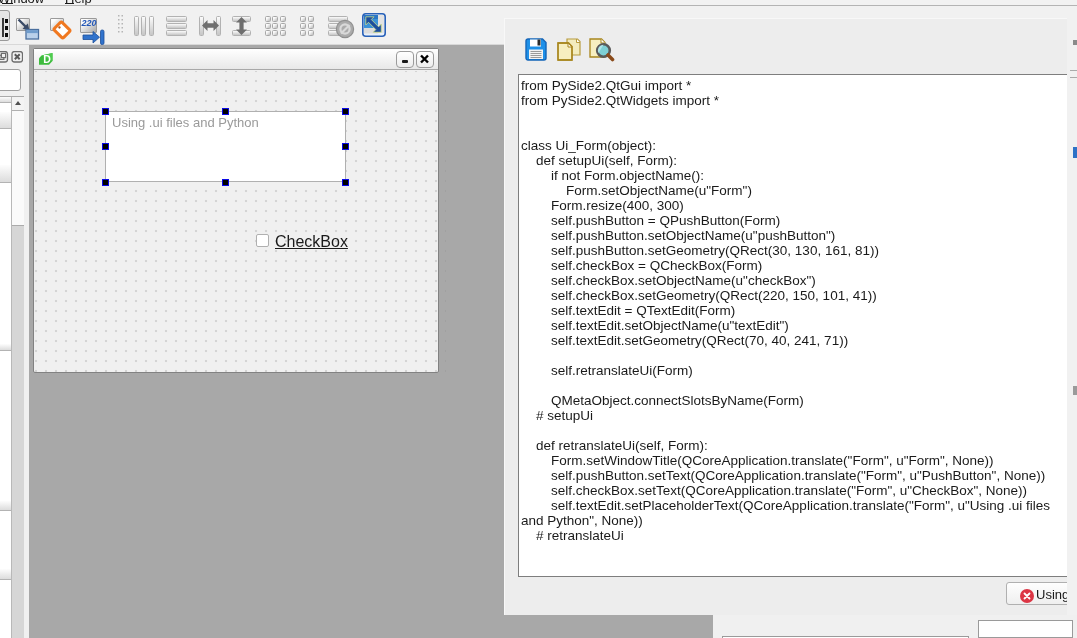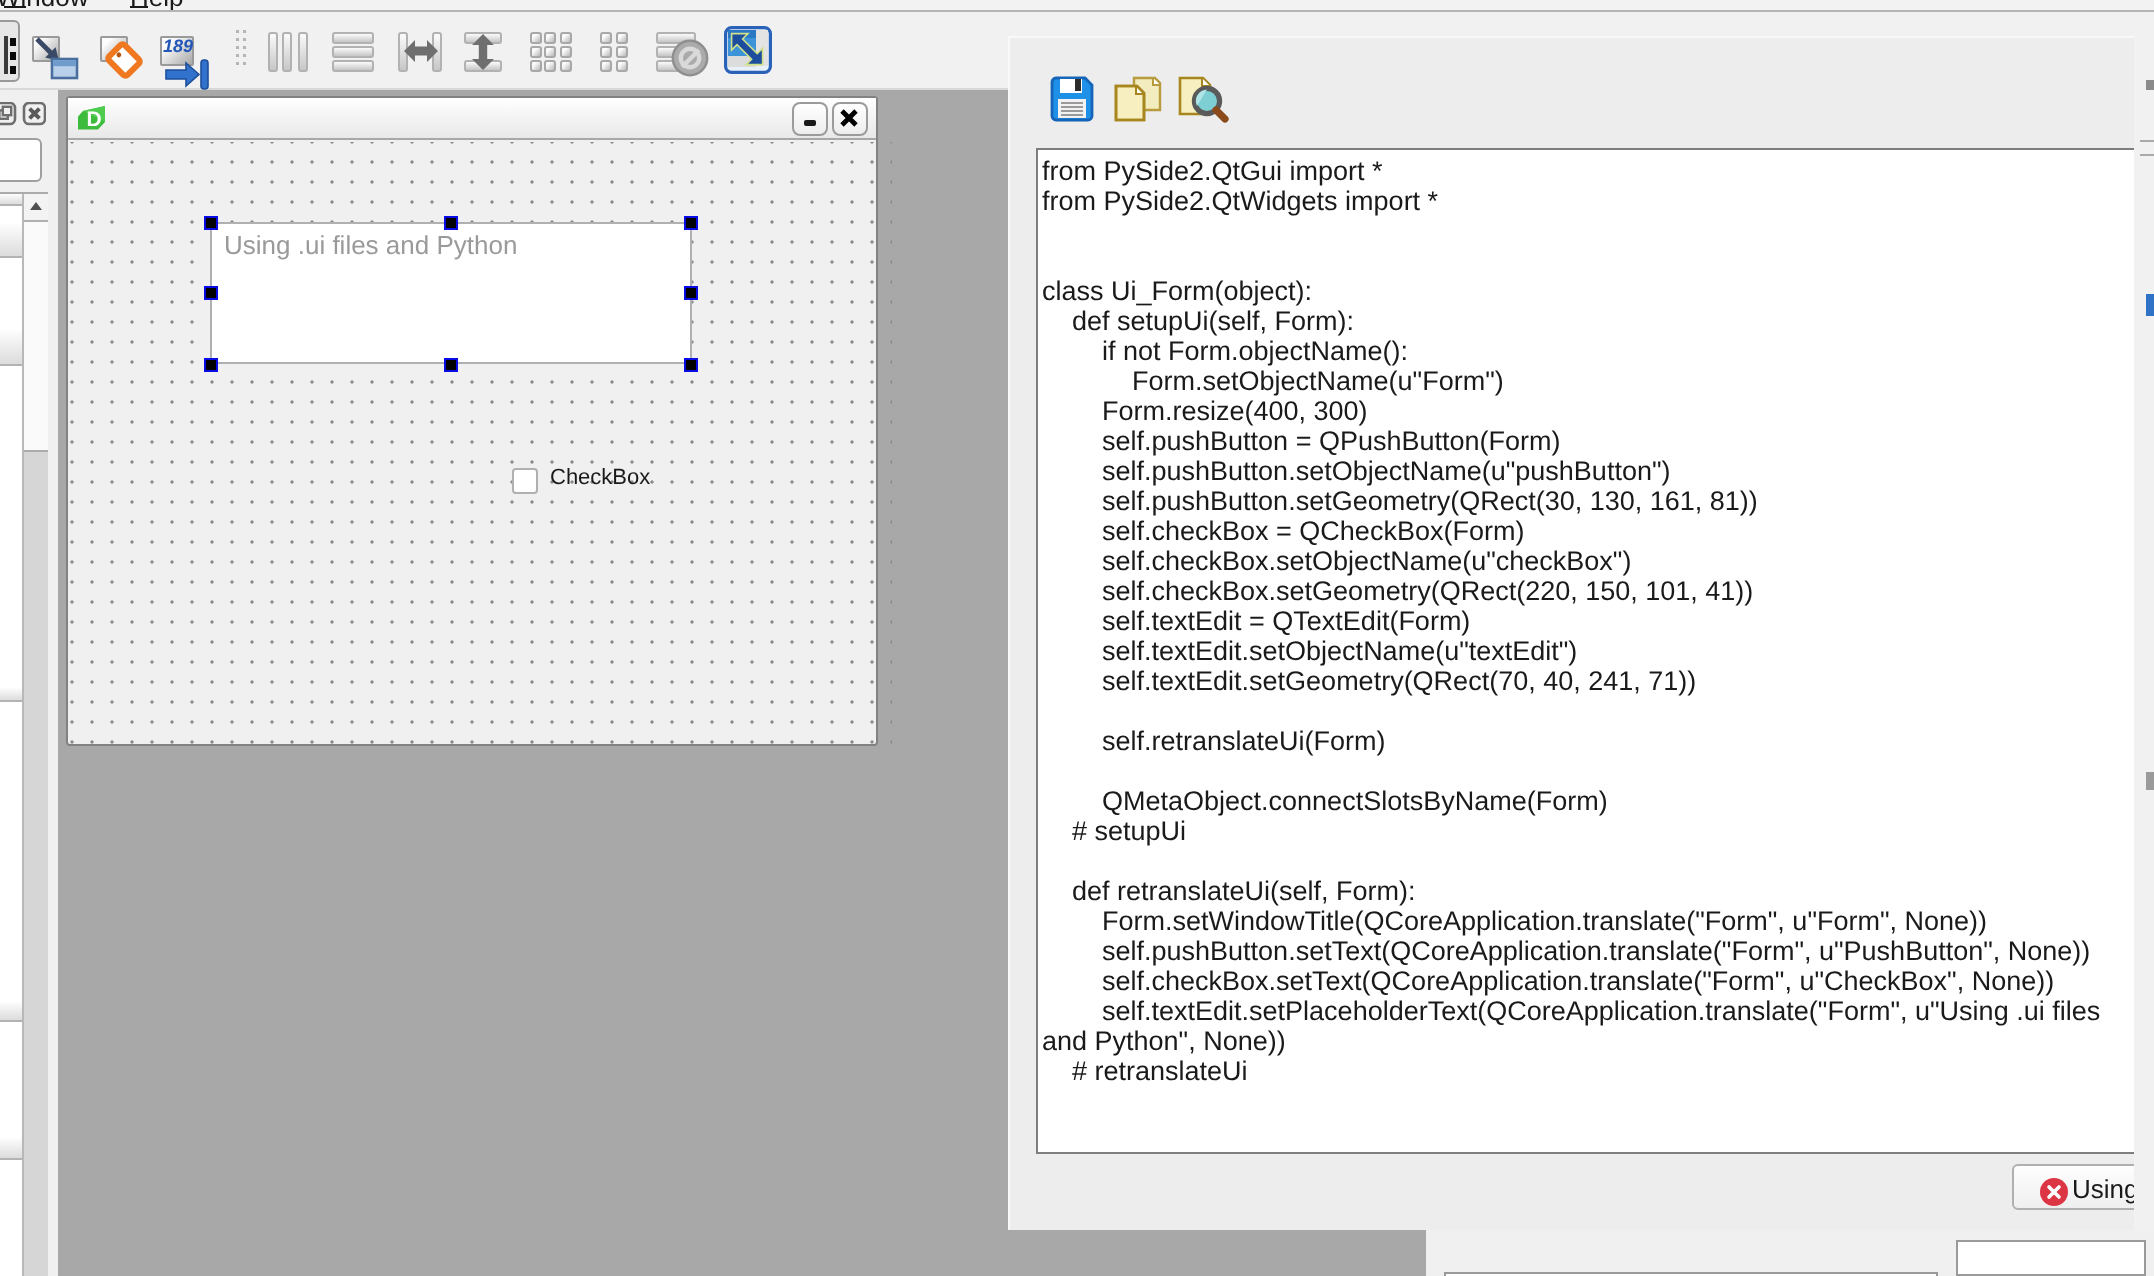--- a/index.html
+++ b/index.html
@@ -39,21 +39,21 @@
 
   <div class="abs bevel" style="left:50px;top:11px;width:14px;height:13px;"></div>
   <svg class="abs" style="left:50px;top:11px;" width="26" height="30">
     <g transform="rotate(45 12 12)">
       <rect x="5.5" y="6.5" width="13" height="11" rx="1.5" fill="#fff" stroke="#f07820" stroke-width="3"></rect>
       <circle cx="8.4" cy="12" r="1.2" fill="#b85510"></circle>
     </g>
   </svg>
 
   <div class="abs bevel" style="left:80px;top:11px;width:17px;height:15px;"></div>
-  <div class="abs" style="left:81.5px;top:10.5px;font-size:9px;font-weight:bold;font-style:italic;color:#2257b8;">189</div>
+  <div class="abs" style="left:81.5px;top:10.5px;font-size:9px;font-weight:bold;font-style:italic;color:#2257b8;">220</div>
   <svg class="abs" style="left:80px;top:16px;" width="26" height="24">
     <rect x="20.5" y="7" width="3.5" height="14.5" rx="1.5" fill="#3173cc" stroke="#1d4f9b" stroke-width="0.8"></rect>
     <path d="M3 12 L13 12 L13 8.5 L19.5 14.2 L13 20 L13 16.5 L3 16.5 Z" fill="#3173cc" stroke="#1d4f9b" stroke-width="0.8"></path>
   </svg>
 
   <svg class="abs" style="left:117px;top:7px;" width="8" height="26">
     <g fill="#b5b5b5">
       <rect x="1" y="1" width="1.5" height="1.5"></rect>
         <rect x="4.5" y="1" width="1.5" height="1.5"></rect>
       <rect x="1" y="5" width="1.5" height="1.5"></rect>
@@ -182,21 +182,21 @@
     <div class="h" style="left:187.5px;top:36.5px;"></div>
     <div class="h" style="left:307.5px;top:36.5px;"></div>
     <div class="h" style="left:67.5px;top:72px;"></div>
     <div class="h" style="left:307.5px;top:72px;"></div>
     <div class="h" style="left:67.5px;top:107.5px;"></div>
     <div class="h" style="left:187.5px;top:107.5px;"></div>
     <div class="h" style="left:307.5px;top:107.5px;"></div>
 
 
     <div class="abs" style="left:222px;top:163px;width:13px;height:13px;background:#fff;border:1px solid #b0b0b0;border-radius:2px;"></div>
-    <div class="abs" style="left:241px;top:162px;font-size:11px;color:#1a1a1a;">CheckBox</div>
+    <div class="abs" style="left:241px;top:162px;font-size:16px;color:#1a1a1a;text-decoration:underline;">CheckBox</div>
   </div>
 </div>
 
 <div id="dialog" class="abs" style="left:504px;top:18px;width:583px;height:596.5px;background:#ededed;border-top:1px solid #f8f8f8;border-left:1px solid #f8f8f8;">
 
   <svg class="abs" style="left:20px;top:19px;" width="22" height="23">
     <path d="M1 3 C1 1.9 1.9 1 3 1 L17.5 1 L21 4.5 L21 20 C21 21.1 20.1 22 19 22 L3 22 C1.9 22 1 21.1 1 20 Z" fill="#1e90e8" stroke="#1565b8" stroke-width="1.4"></path>
     <rect x="5" y="1.5" width="11" height="7" fill="#ffffff"></rect>
     <rect x="12.5" y="1.5" width="3" height="6" fill="#2b2b2b"></rect>
     <rect x="4" y="11.5" width="14" height="9.5" fill="#f2f2f2"></rect>

